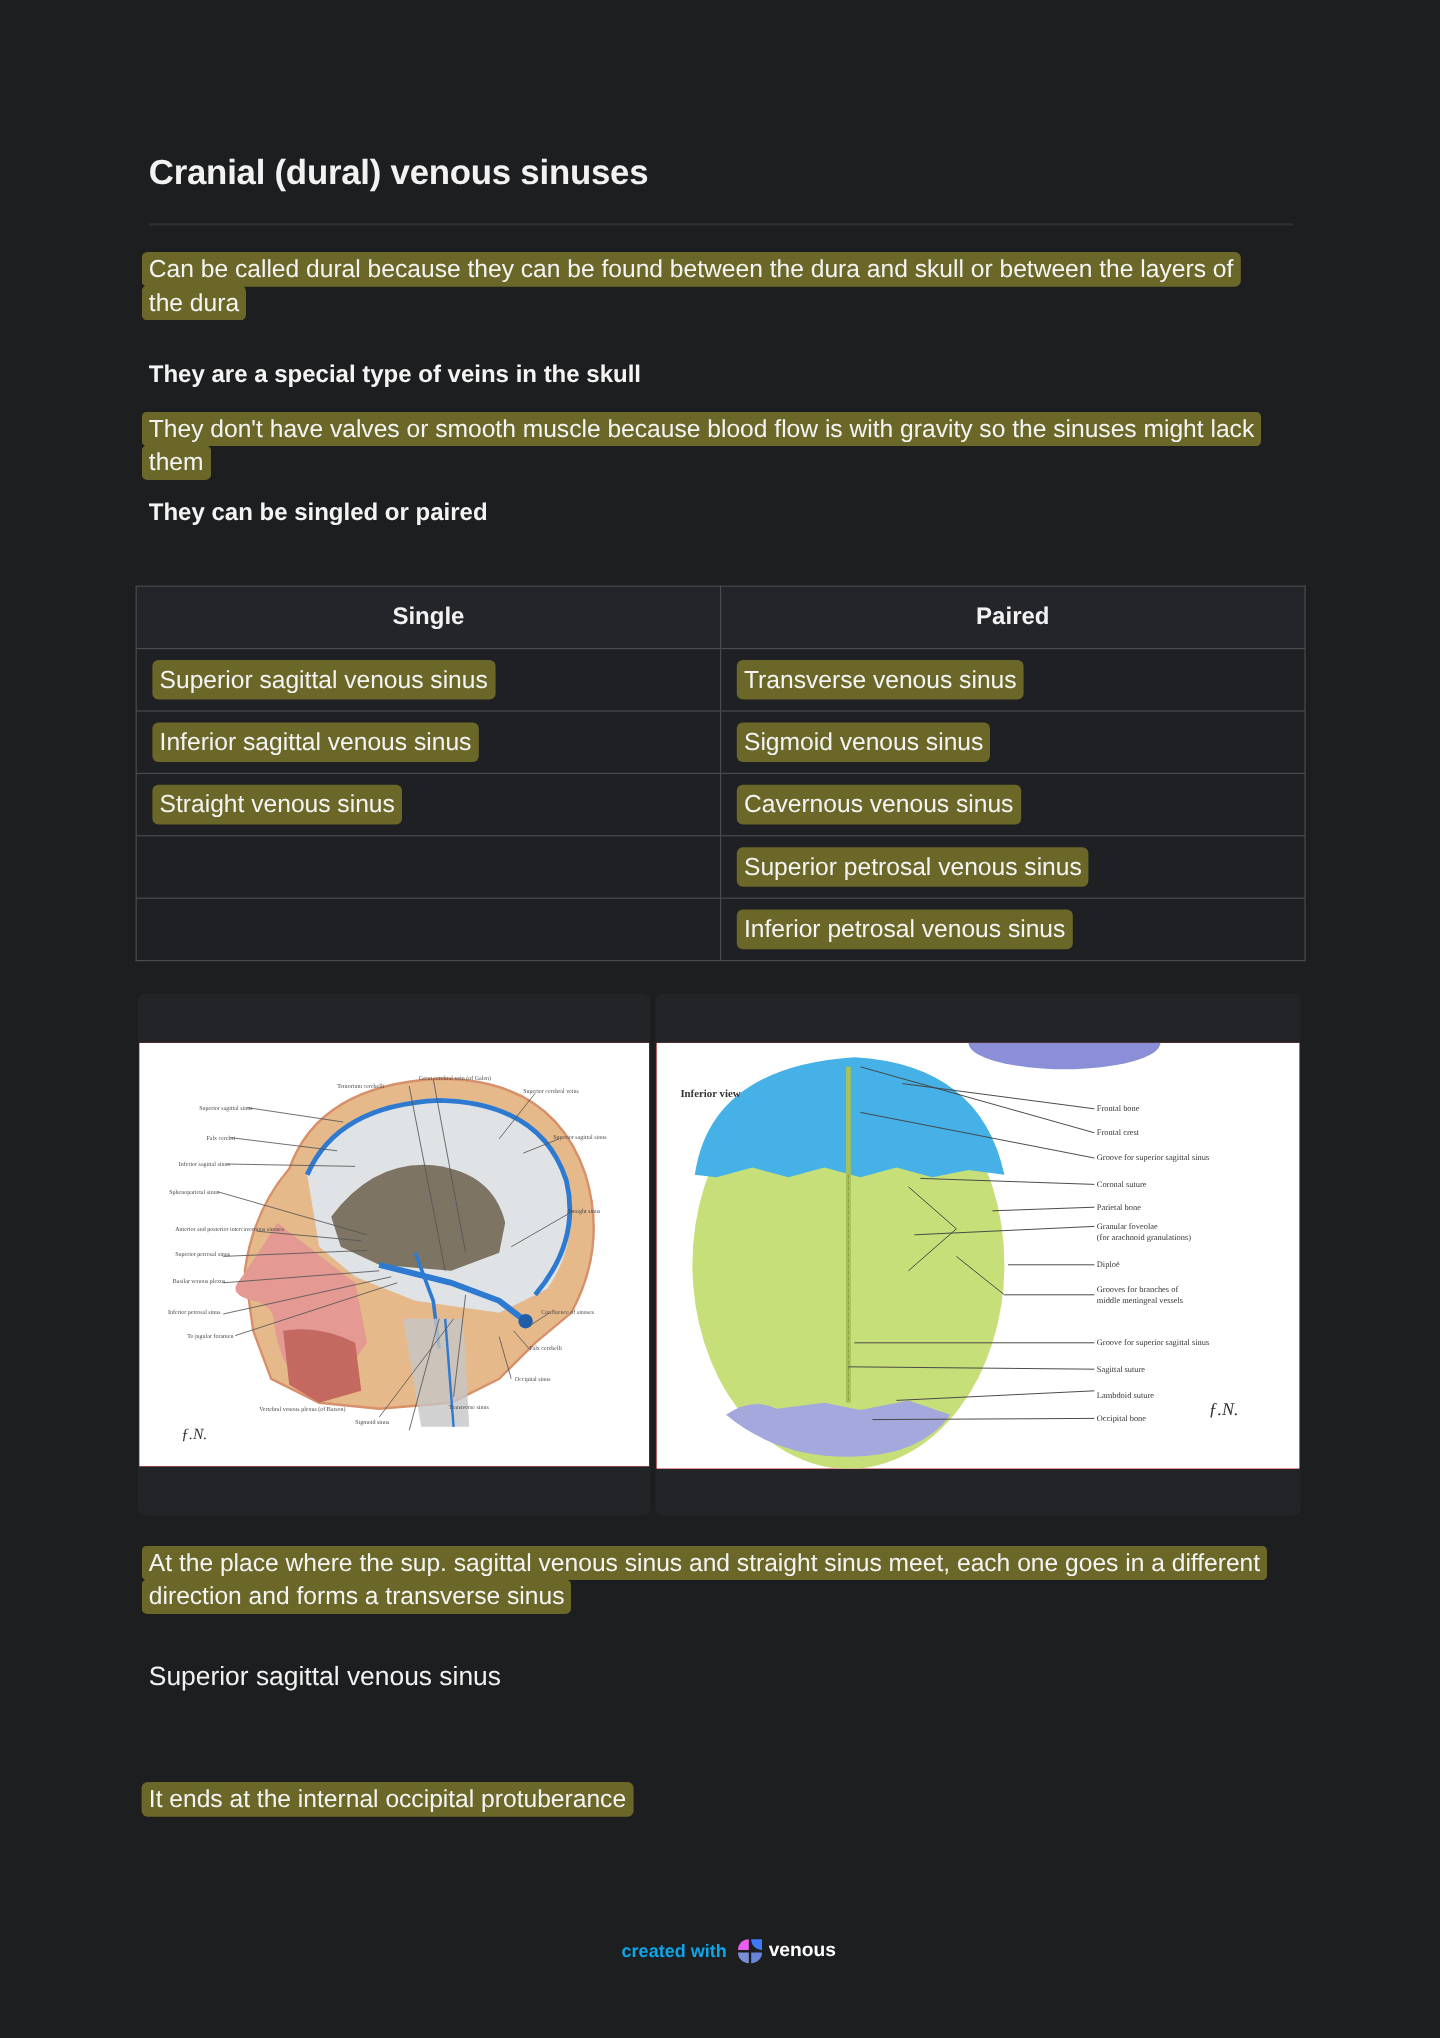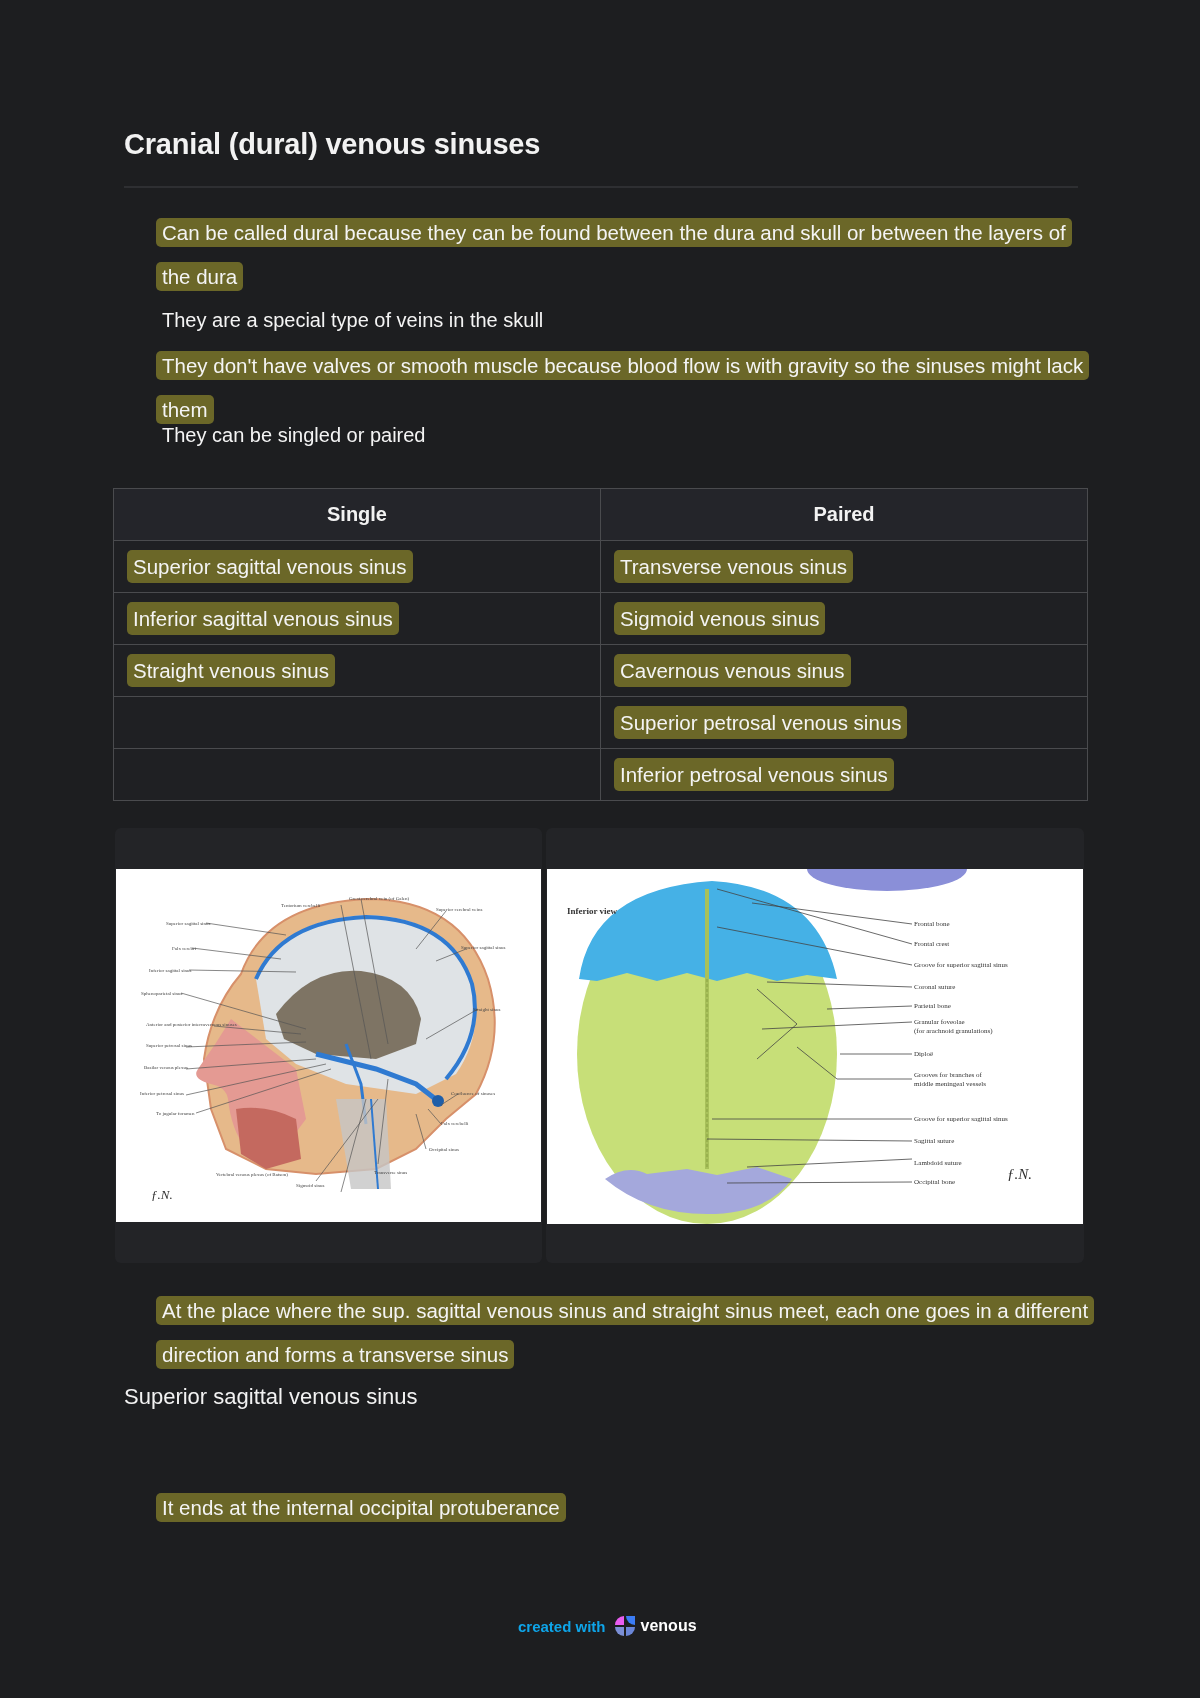--- a/index.html
+++ b/index.html
@@ -4,23 +4,23 @@
 <style>
   * { box-sizing: border-box; margin: 0; padding: 0; }
   html, body { width: 1200px; height: 1698px; background: #1d1e20; overflow: hidden; }
   body { font-family: "Liberation Sans", "DejaVu Sans", sans-serif; color: #ffffff; position: relative; }
 
   .page { position: absolute; left: 0; top: 0; width: 964px; height: 1698px; }
 
   .title { position: absolute; left: 124px; top: 128px; font-size: 29px; font-weight: 700; color: #f2f2f2; letter-spacing: -0.2px; }
   .hr { position: absolute; left: 124px; top: 186px; width: 954px; height: 2px; background: #2e2f32; }
 
-  .para { position: absolute; left: 118px; font-size: 20.5px; line-height: 44px; color: #f4f4f4; margin-left: 38px; }
+  .para { position: absolute; left: 118px; font-size: 20.5px; line-height: 28px; color: #f4f4f4; }
   .hl { background: #6b6728; border-radius: 5px; padding: 3px 6px; box-decoration-break: clone; -webkit-box-decoration-break: clone; }
-  .bold { font-weight: 400; padding-left: 6px; font-size: 20px; }
+  .bold { font-weight: 700; padding-left: 6px; font-size: 20px; }
 
   .p1 { top: 211px; width: 920px; }
   .p2 { top: 298px; }
   .p3 { top: 344px; width: 930px; }
   .p4 { top: 413px; }
 
   table.sinus { position: absolute; left: 113px; top: 488px; width: 975px; border-collapse: collapse; font-size: 20.5px; }
   table.sinus th, table.sinus td { border: 1.5px solid #4a4b4e; height: 52px; vertical-align: middle; }
   table.sinus th { background: #24252a; font-weight: 700; text-align: center; font-size: 20px; color: #f2f2f2; }
   table.sinus td { background: #1f2023; padding: 0 13px; width: 50%; }

